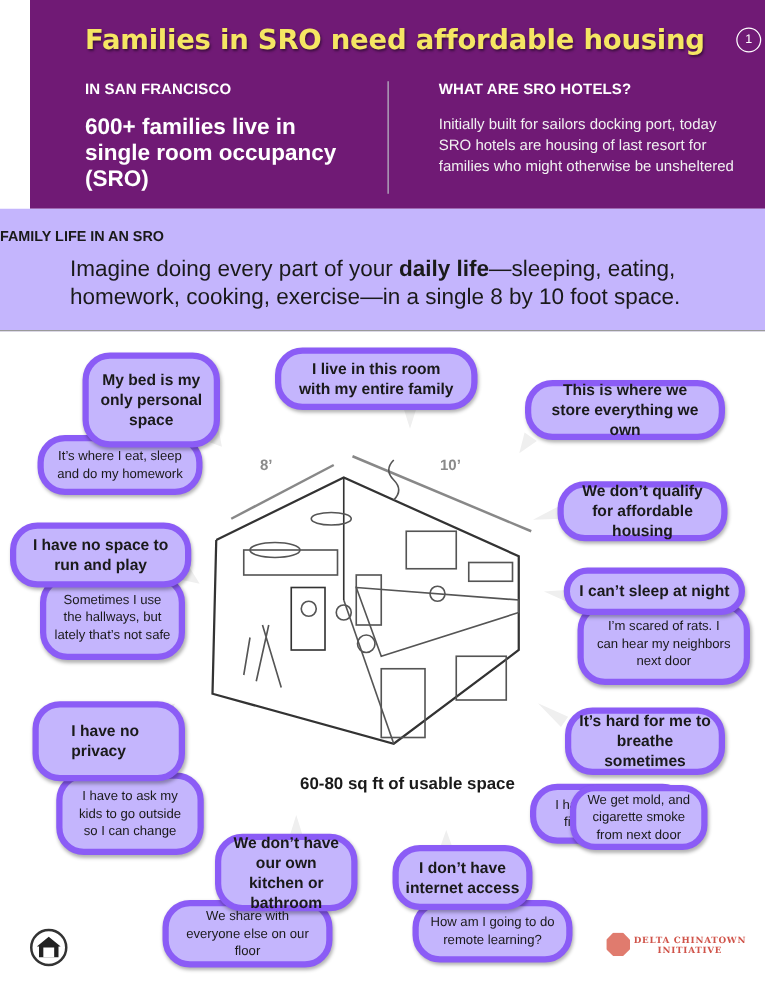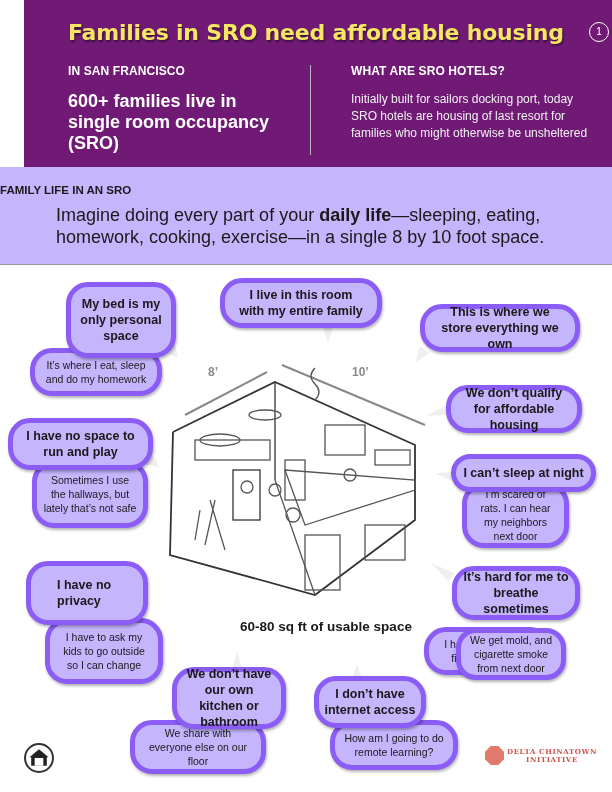--- a/index.html
+++ b/index.html
@@ -103,21 +103,21 @@
 
 <div class="bubble bold" style="left:446px;top:385px;width:136px;height:48px;padding:0 8px;">We don’t qualify for affordable housing</div>
 <div class="tail" style="left:426px;top:408px;border-top:5px solid transparent;border-bottom:5px solid transparent;border-right:22px solid #efefef;transform:rotate(-15deg);"></div>
 
 <div class="bubble bold" style="left:8px;top:418px;width:145px;height:52px;padding:0 10px;">I have no space to run and play</div>
 <div class="tail" style="left:148px;top:456px;border-left:6px solid transparent;border-right:6px solid transparent;border-top:14px solid #efefef;transform:rotate(-55deg);"></div>
 <div class="bubble small" style="left:32px;top:460px;width:116px;height:68px;padding:0 6px;">Sometimes I use the hallways, but lately that’s not safe</div>
 
 <div class="bubble bold" style="left:451px;top:454px;width:145px;height:38px;">I can’t sleep at night</div>
 <div class="tail" style="left:435px;top:470px;border-top:5px solid transparent;border-bottom:5px solid transparent;border-right:20px solid #efefef;transform:rotate(10deg);"></div>
-<div class="bubble small" style="left:462px;top:482px;width:107px;height:66px;padding:0 10px;">I’m scared of rats. I can hear my neighbors next door</div>
+<div class="bubble small" style="left:462px;top:482px;width:138px;height:66px;padding:0 10px;">I’m scared of rats. I can hear my neighbors next door</div>
 
 <div class="bubble bold" style="left:26px;top:561px;width:122px;height:64px;justify-content:flex-start;padding-left:26px;text-align:left;">I have no privacy</div>
 <div class="tail" style="left:128px;top:560px;border-left:6px solid transparent;border-right:6px solid transparent;border-top:16px solid #efefef;transform:rotate(-130deg);"></div>
 <div class="bubble small" style="left:45px;top:618px;width:118px;height:66px;padding:0 10px;">I have to ask my kids to go outside so I can change</div>
 
 <div class="bubble bold" style="left:452px;top:566px;width:128px;height:54px;padding:0 6px;">It’s hard for me to breathe sometimes</div>
 <div class="tail" style="left:428px;top:565px;border-top:5px solid transparent;border-bottom:5px solid transparent;border-right:26px solid #efefef;transform:rotate(35deg);"></div>
 <div class="bubble small" style="left:424px;top:627px;width:128px;height:48px;padding:0 8px;">I have to run an air filter all the time</div>
 <div class="bubble small" style="left:456px;top:628px;width:110px;height:52px;padding:0 8px;border-radius:20px;">We get mold, and cigarette smoke from next door</div>
 

